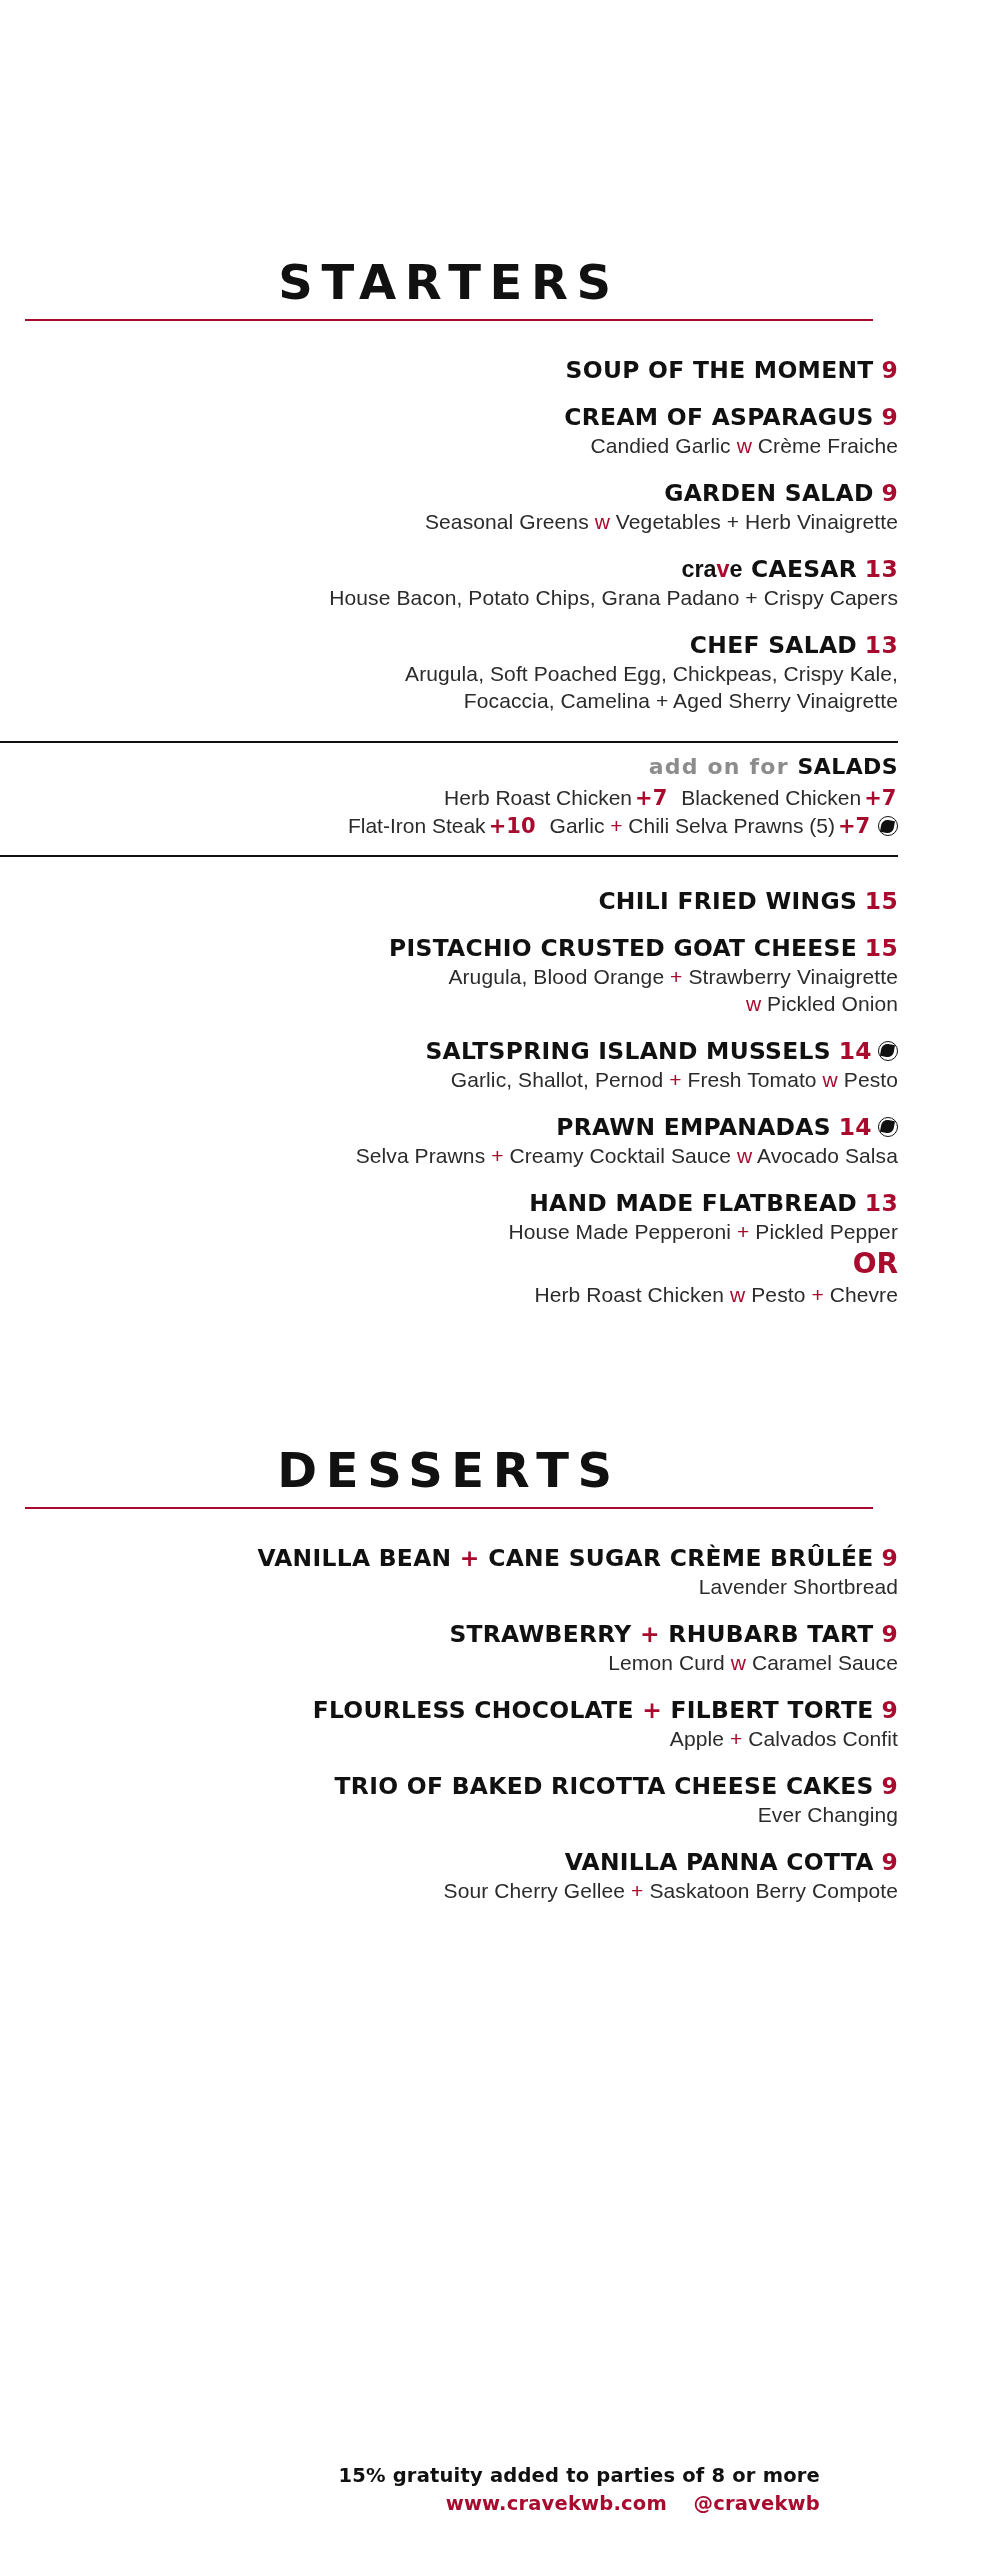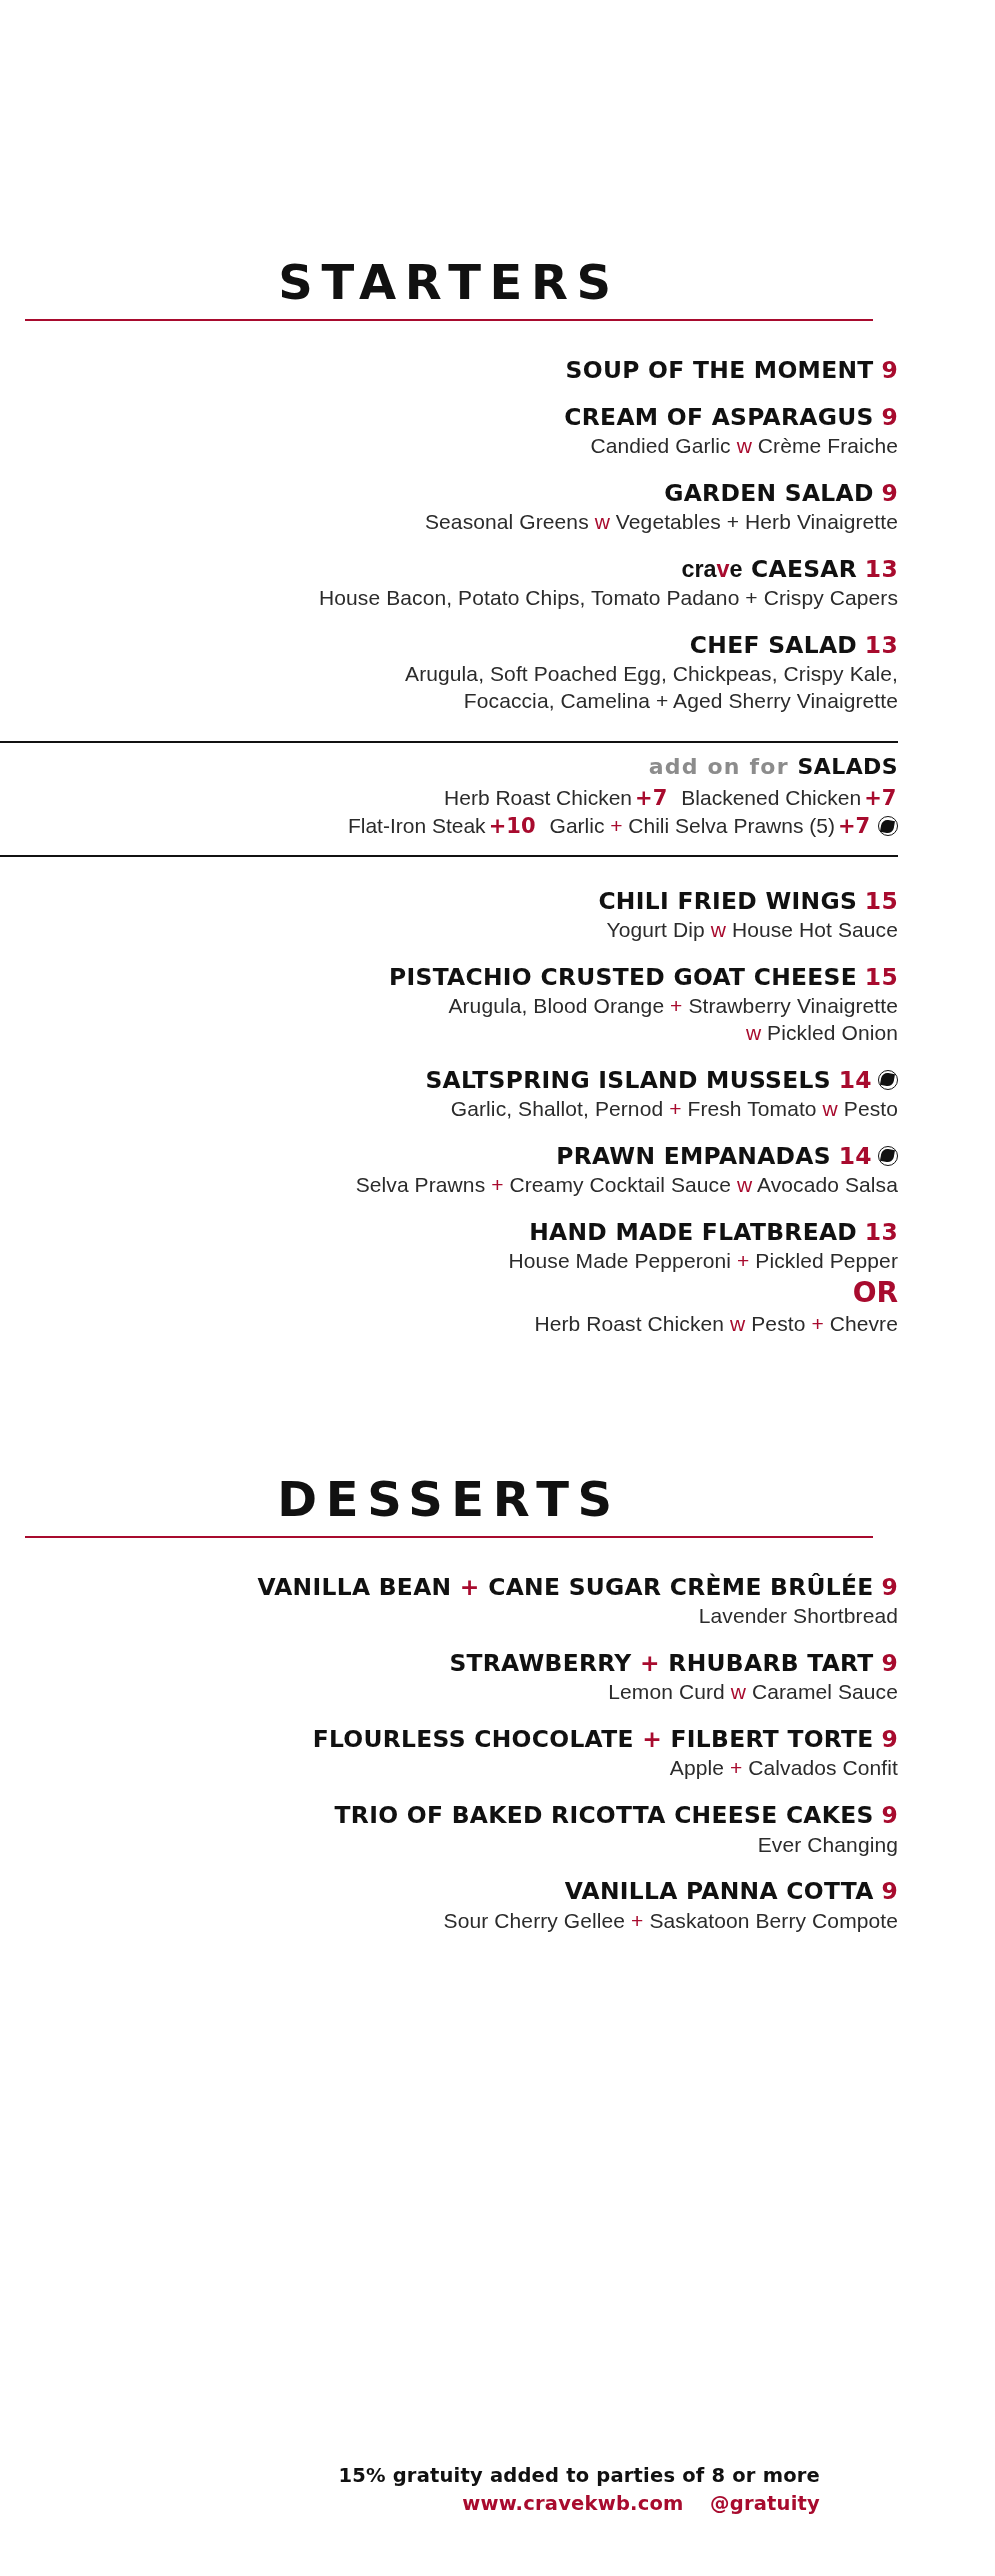--- a/index.html
+++ b/index.html
@@ -207,38 +207,37 @@
       <span class="item-desc"><span>Candied Garlic </span><span class="w">w</span><span> Crème Fraiche</span></span>
     </div>
 
     <div class="item">
       <span class="item-name"><span>GARDEN SALAD</span><span class="price">9</span></span>
       <span class="item-desc"><span>Seasonal Greens </span><span class="w">w</span><span> Vegetables + Herb Vinaigrette</span></span>
     </div>
 
     <div class="item">
       <span class="item-name"><span class="brandword">cra<span class="e">v</span>e</span> CAESAR<span class="price">13</span></span>
-      <span class="item-desc">House Bacon, Potato Chips, Tomato Padano + Crispy Capers</span>
+      <span class="item-desc">House Bacon, Potato Chips, Grana Padano + Crispy Capers</span>
     </div>
 
     <div class="item">
       <span class="item-name"><span>CHEF SALAD</span><span class="price">13</span></span>
       <span class="item-desc">Arugula, Soft Poached Egg, Chickpeas, Crispy Kale,</span>
       <span class="item-desc" style="margin-top:0">Focaccia, Camelina + Aged Sherry Vinaigrette</span>
     </div>
 
     <div class="addon-block">
       <span class="addon-title"><span class="grey">add on for </span><span>SALADS</span></span>
       <span class="addon-row"><span>Herb Roast Chicken</span><span class="up">+7</span><span>Blackened Chicken</span><span class="up last">+7</span></span>
       <span class="addon-row"><span>Flat-Iron Steak</span><span class="up">+10</span><span>Garlic <span class="plus">+</span> Chili Selva Prawns (5)</span><span class="up last">+7</span><span class="mark"></span></span>
     </div>
 
     <div class="item">
       <span class="item-name"><span>CHILI FRIED WINGS</span><span class="price">15</span></span>
-      <span class="item-desc"><span>Yogurt Dip </span><span class="w">w</span><span> House Hot Sauce</span></span>
     </div>
 
     <div class="item">
       <span class="item-name"><span>PISTACHIO CRUSTED GOAT CHEESE</span><span class="price">15</span></span>
       <span class="item-desc">Arugula, Blood Orange <span class="plus">+</span> Strawberry Vinaigrette</span>
       <span class="item-desc" style="margin-top:0"><span class="w">w</span><span> Pickled Onion</span></span>
     </div>
 
     <div class="item">
       <span class="item-name"><span>SALTSPRING ISLAND MUSSELS</span><span class="price">14</span><span class="mark"></span></span>
@@ -286,16 +285,16 @@
 
     <div class="item">
       <span class="item-name"><span>VANILLA PANNA COTTA</span><span class="price">9</span></span>
       <span class="item-desc">Sour Cherry Gellee <span class="plus">+</span> Saskatoon Berry Compote</span>
     </div>
 
   </div>
 
   <div class="footer">
     <span class="footer-line1">15% gratuity added to parties of 8 or more</span>
-    <span class="footer-line2"><span>www.cravekwb.com</span><span class="gap"></span><span>@gratuity</span></span>
+    <span class="footer-line2"><span>www.cravekwb.com</span><span class="gap"></span><span>@cravekwb</span></span>
   </div>
 </div>
 
 
 </body></html>

